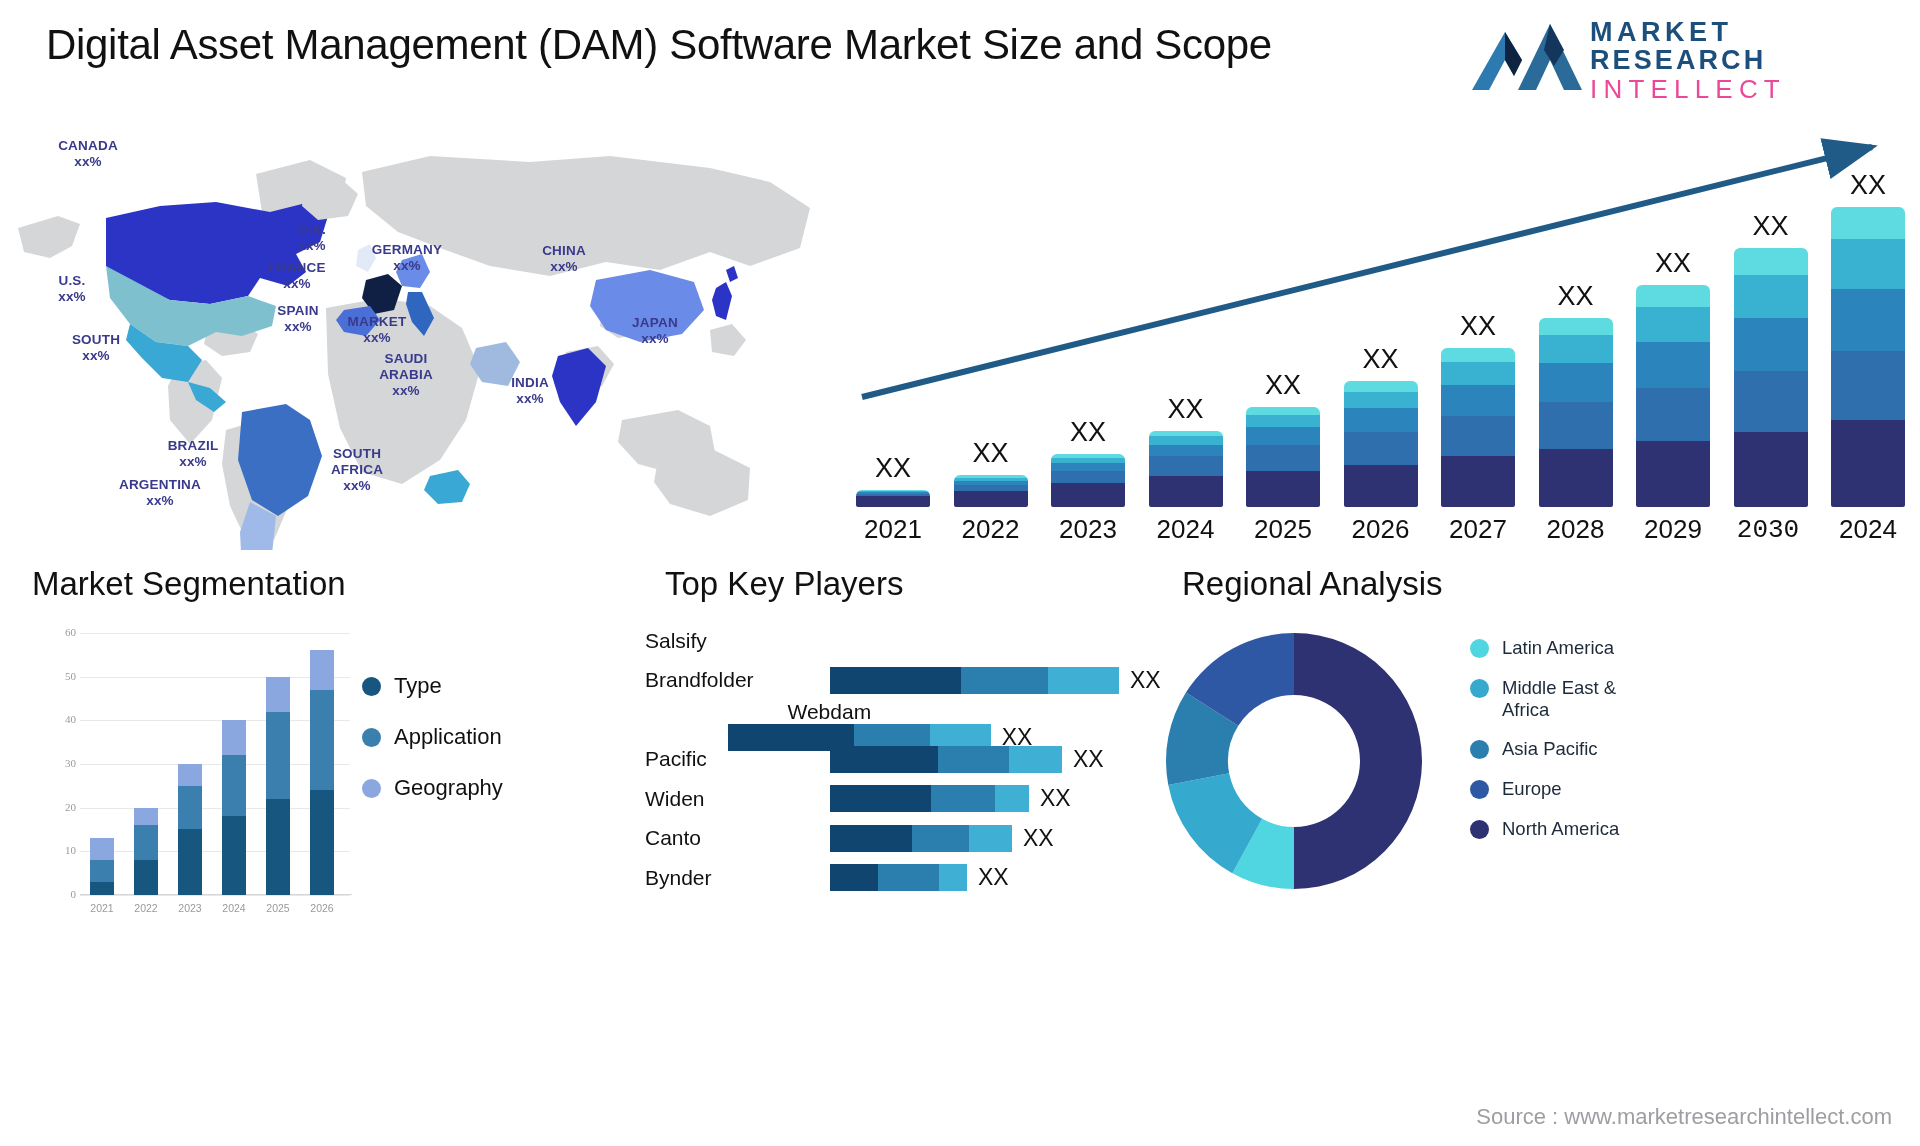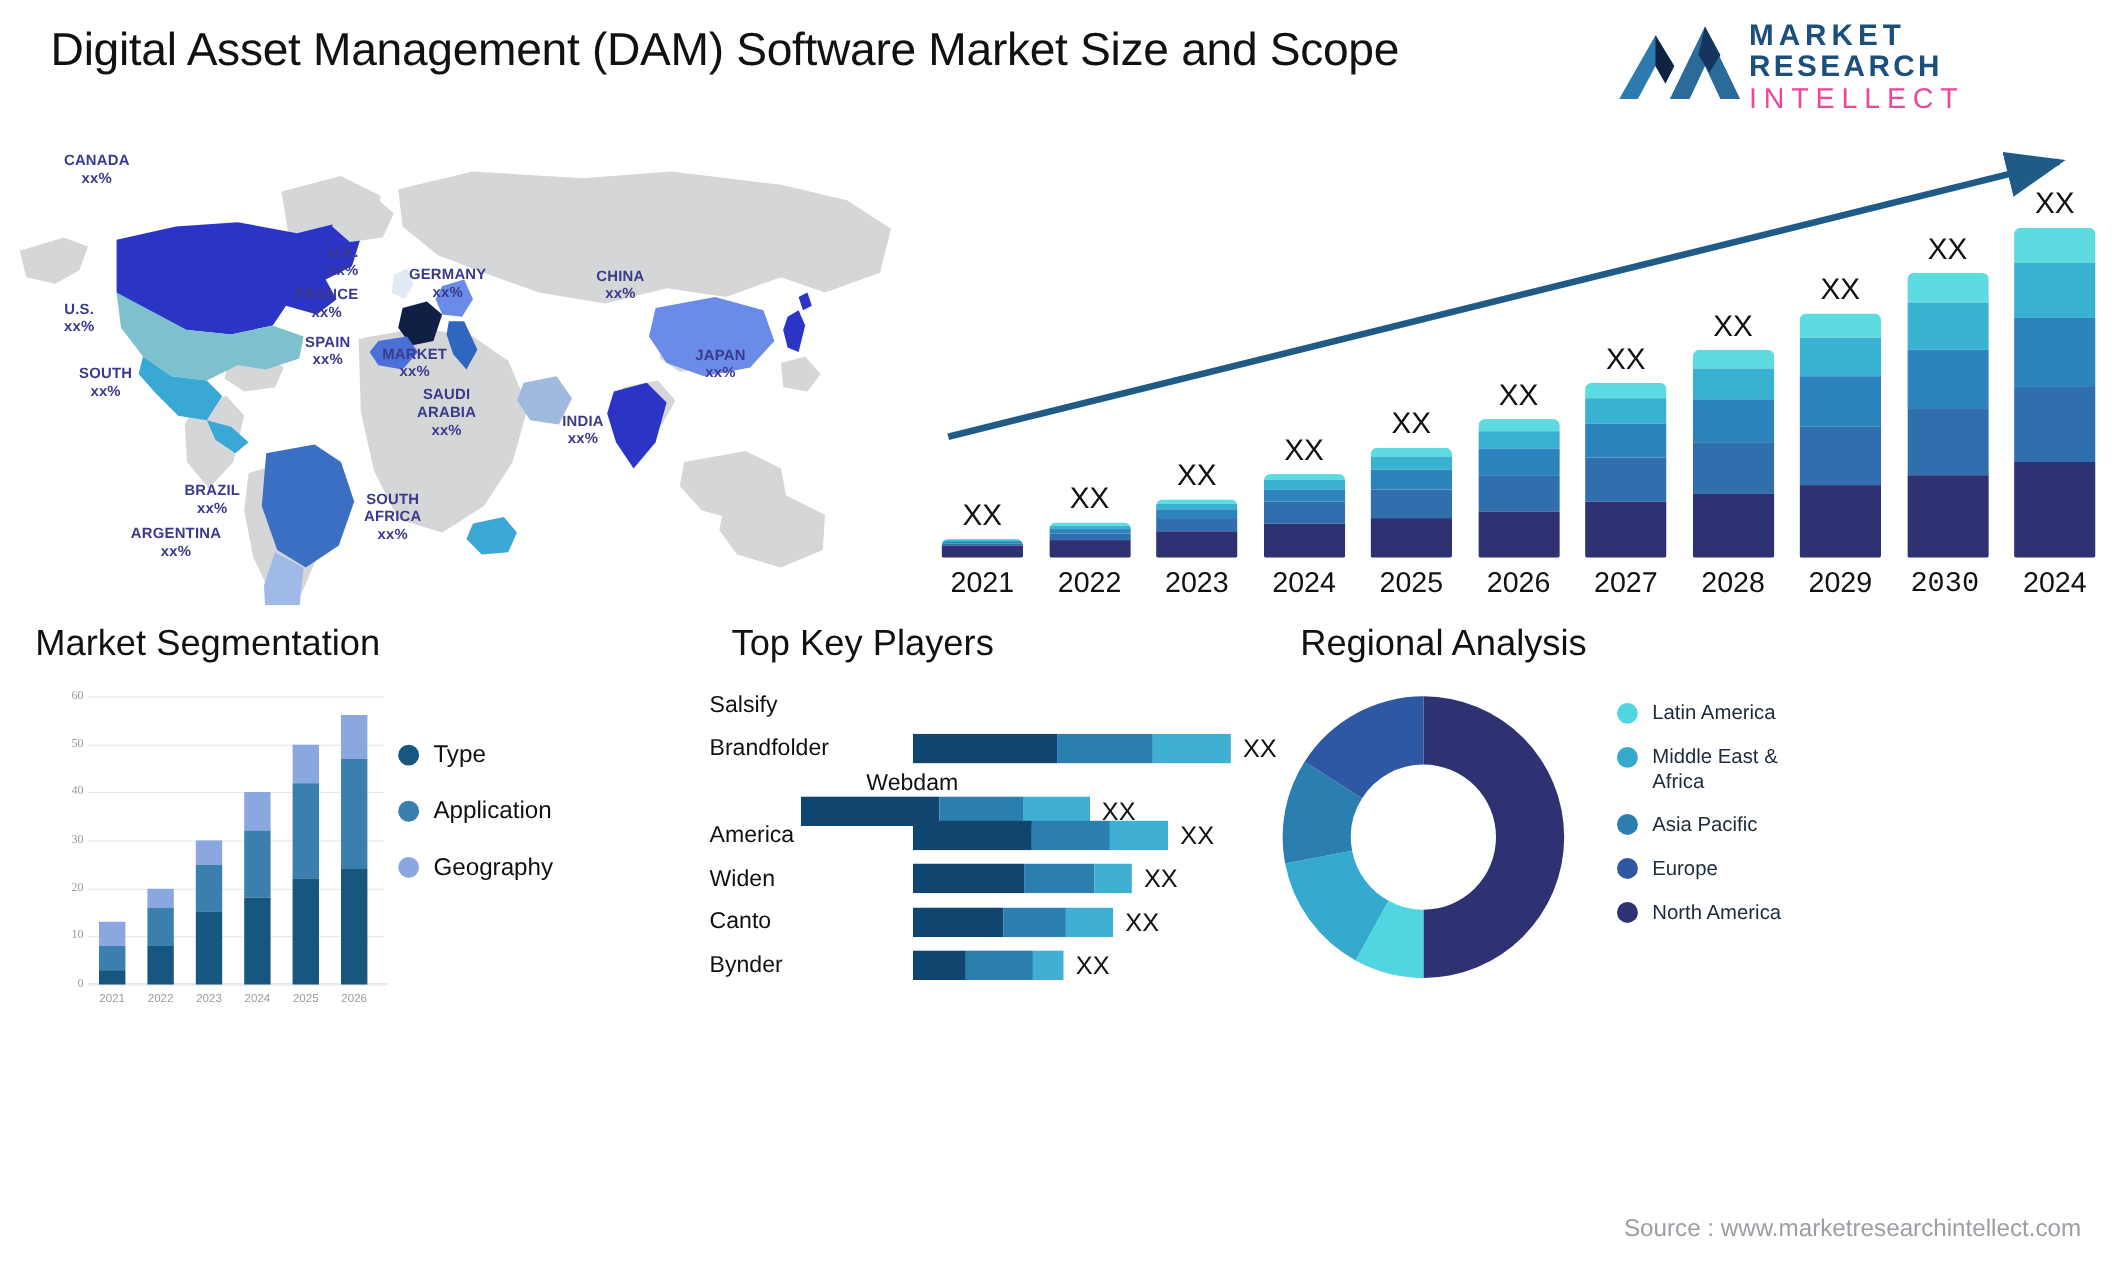--- a/index.html
+++ b/index.html
@@ -437,21 +437,21 @@
         <div class="pl-barwrap">
           <div class="pl-bar">
             <div class="pl-seg" style="background: rgb(16, 69, 111); width: 126px;"></div>
             <div class="pl-seg" style="background: rgb(42, 127, 174); width: 76px;"></div>
             <div class="pl-seg" style="background: rgb(63, 176, 212); width: 61px;"></div>
           </div>
           <span class="pl-xx">XX</span>
         </div>
       </div>
       <div class="pl-row" style="top: 174.5px;">
-        <div class="pl-name">America</div>
+        <div class="pl-name">Pacific</div>
         <div class="pl-barwrap">
           <div class="pl-bar">
             <div class="pl-seg" style="background: rgb(16, 69, 111); width: 108px;"></div>
             <div class="pl-seg" style="background: rgb(42, 127, 174); width: 71px;"></div>
             <div class="pl-seg" style="background: rgb(63, 176, 212); width: 53px;"></div>
           </div>
           <span class="pl-xx">XX</span>
         </div>
       </div>
       <div class="pl-row" style="top: 214px;">

